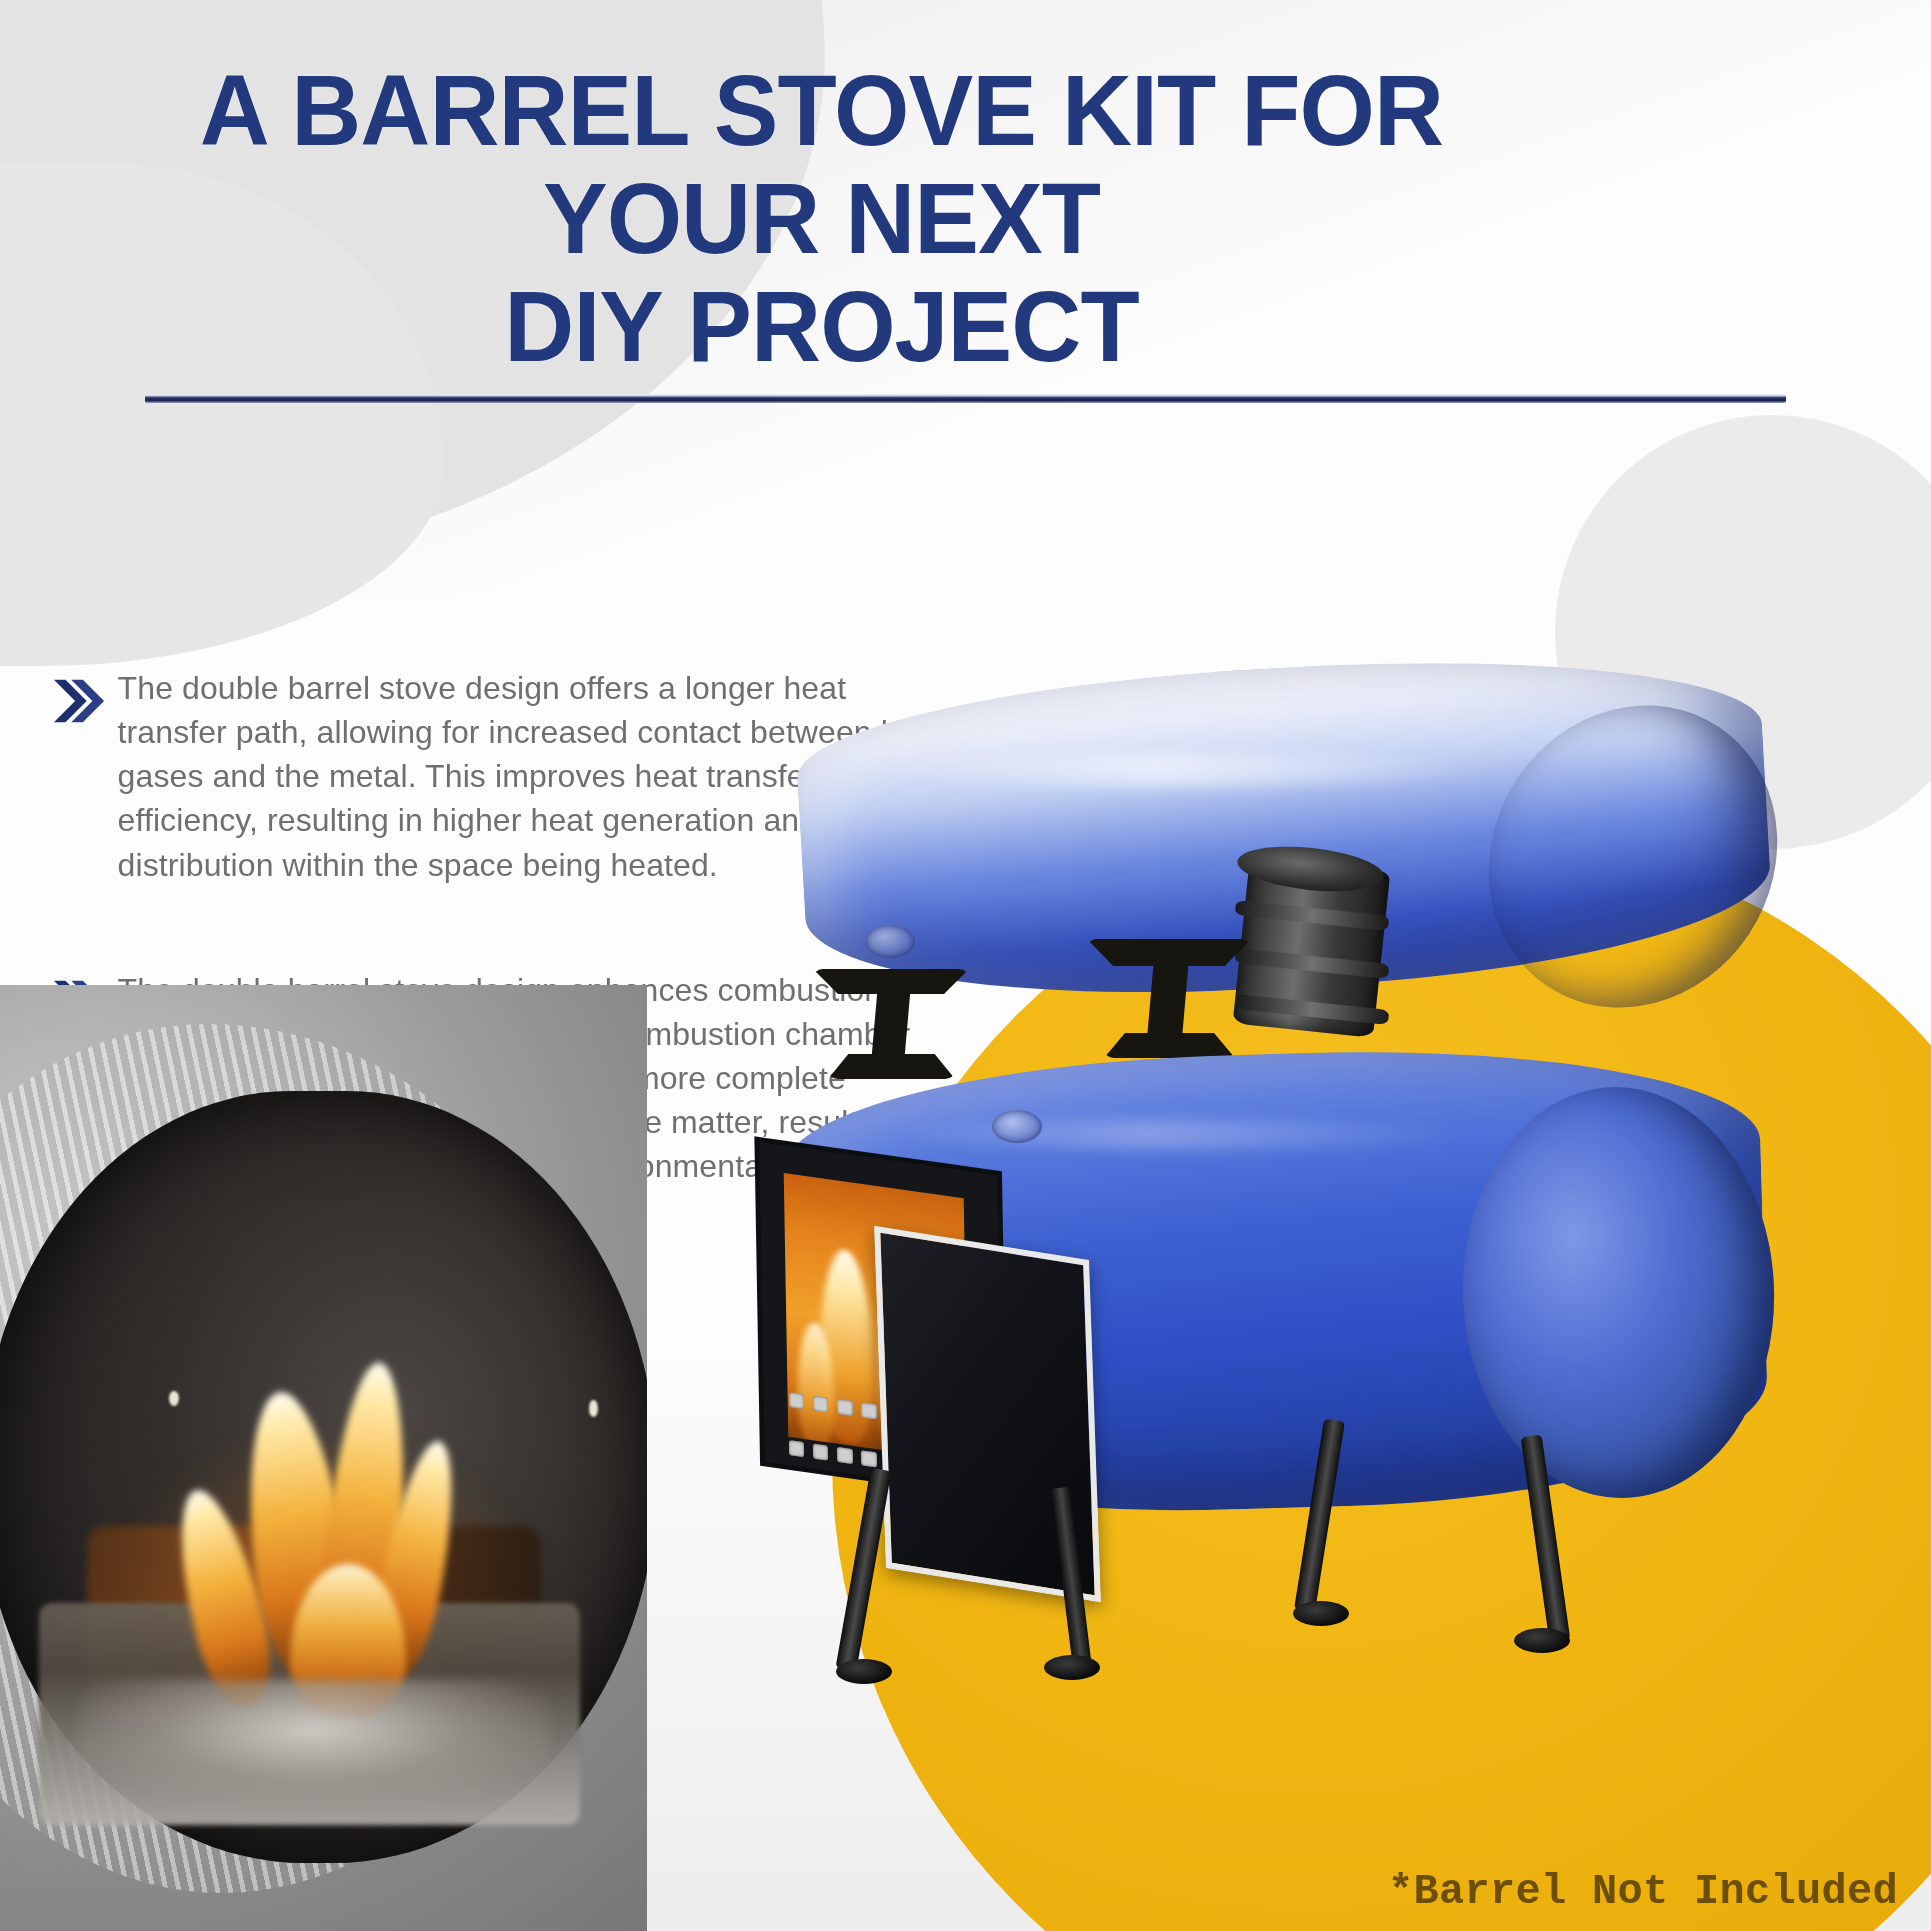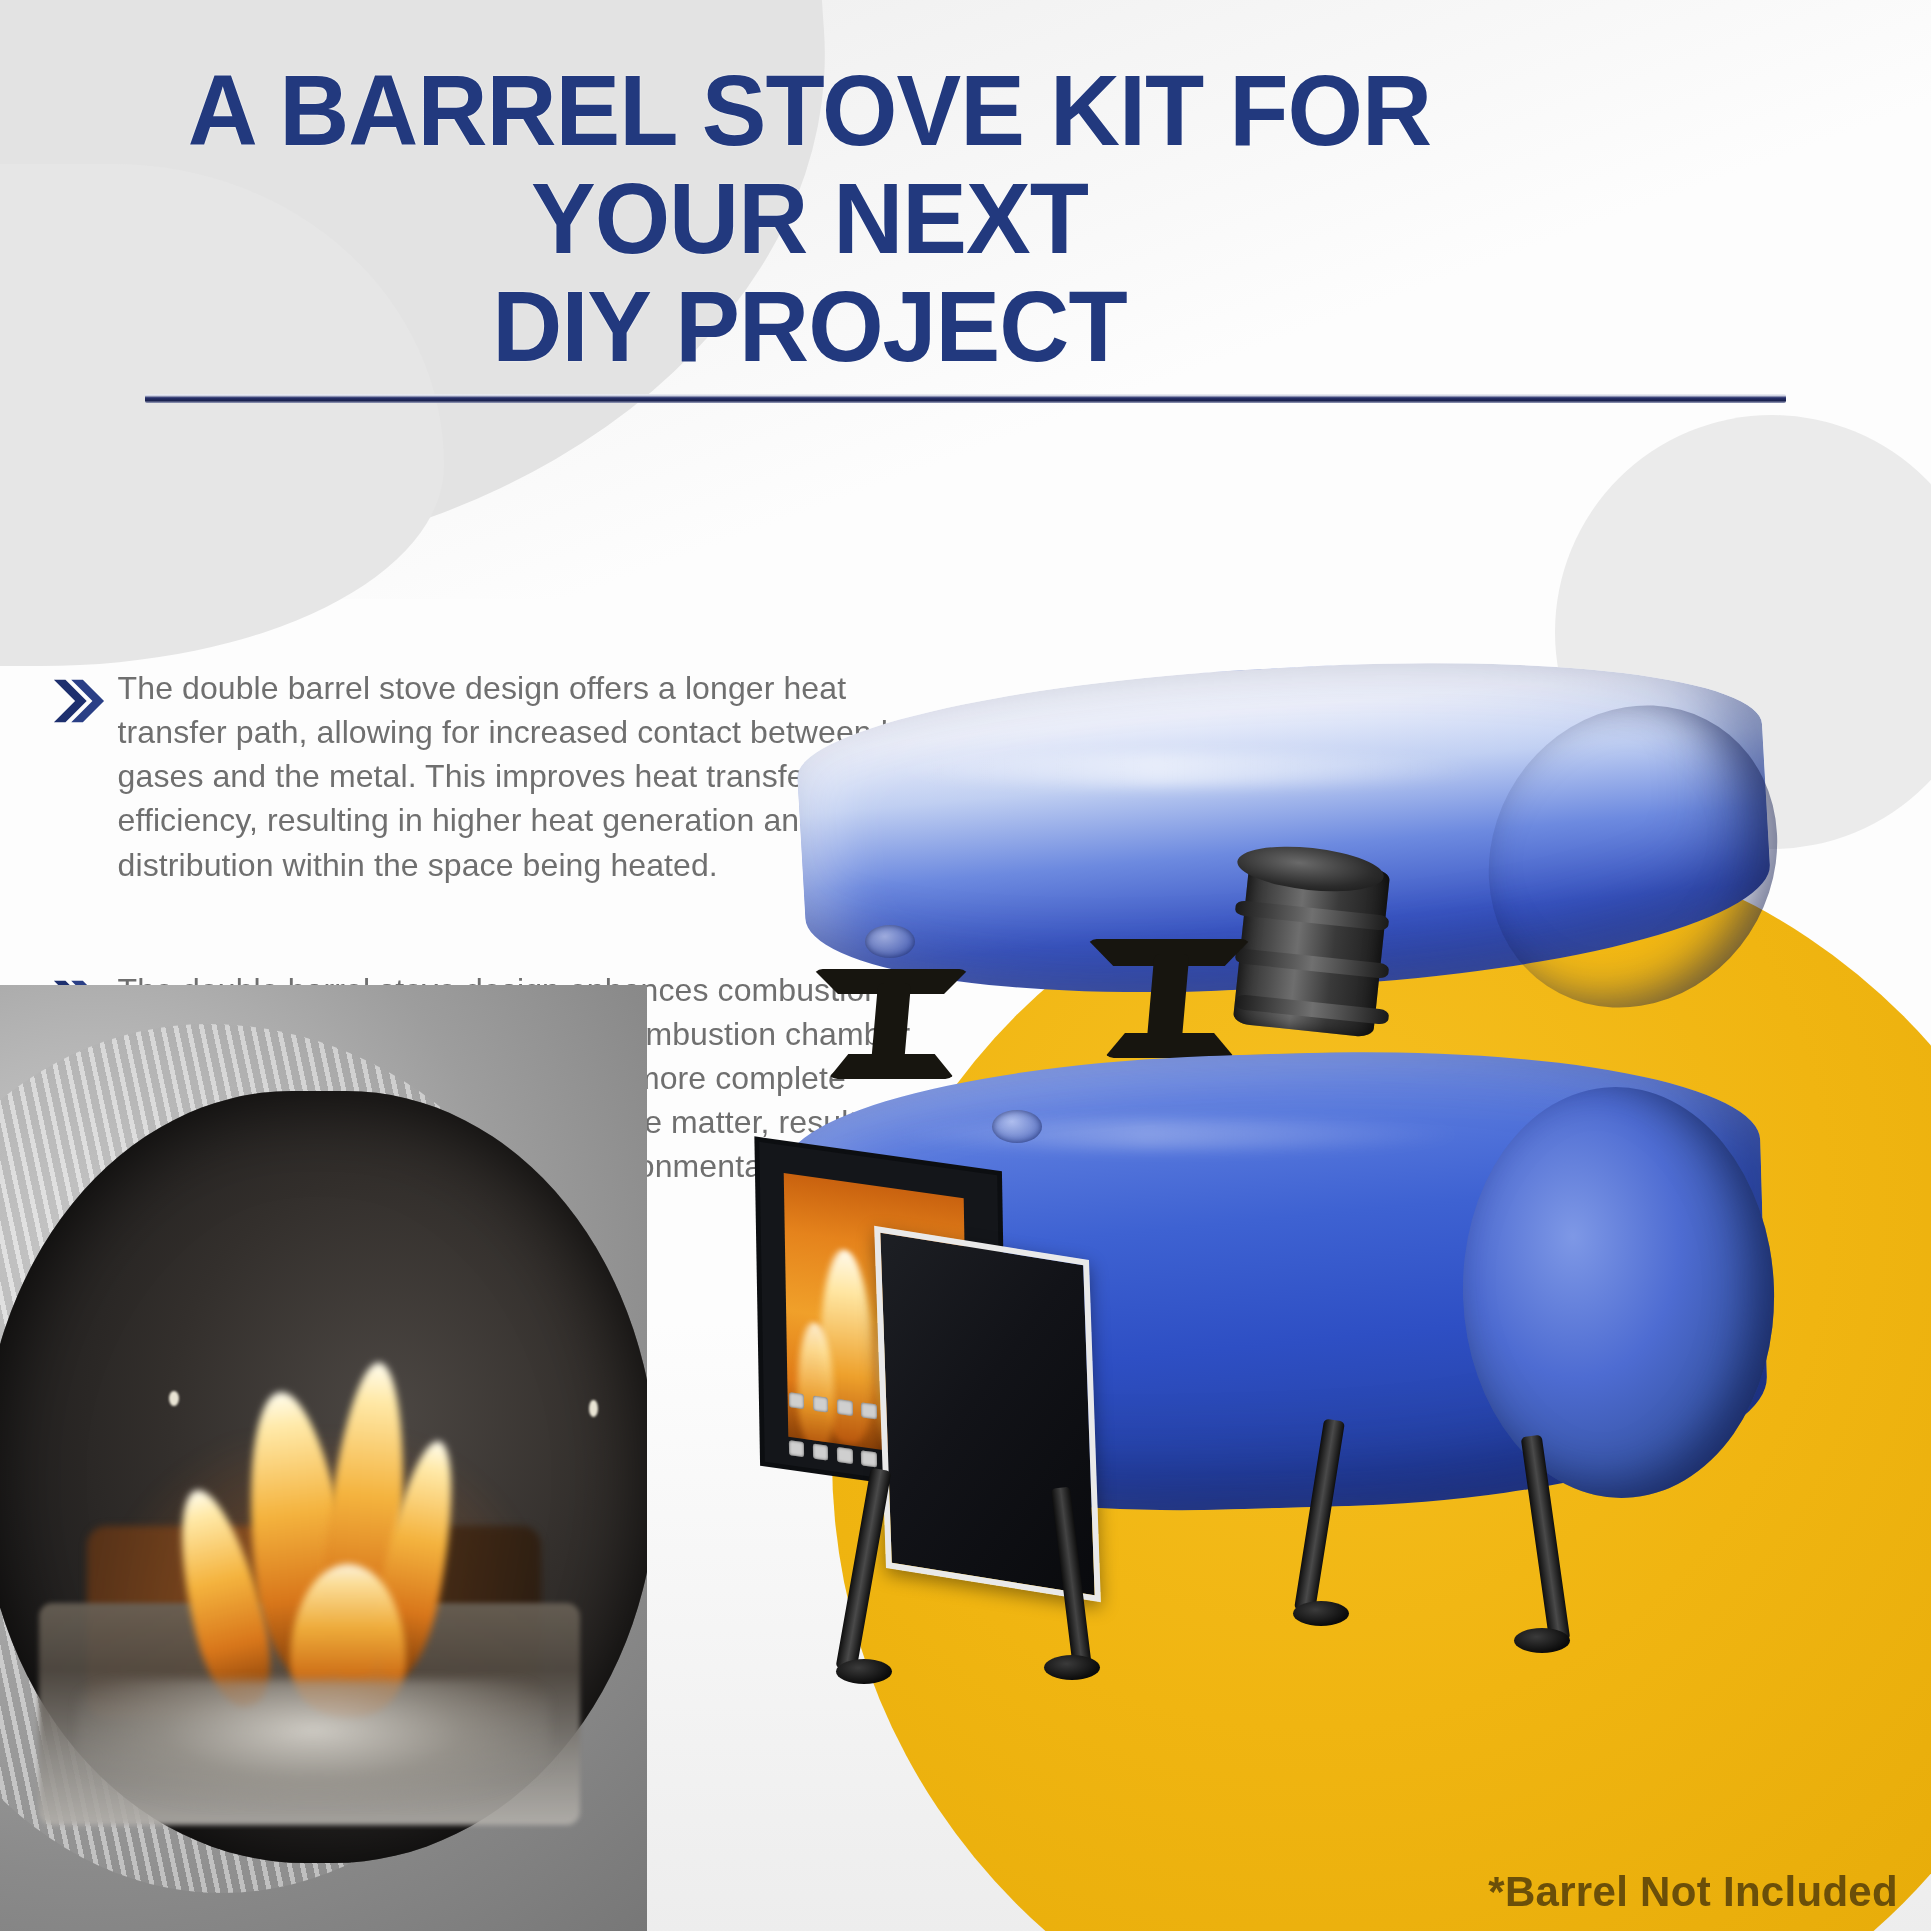--- a/index.html
+++ b/index.html
@@ -29,21 +29,21 @@
   .bg-wash{
     position:absolute;left:0;top:0;width:100%;height:599px;
     background:linear-gradient(160deg,rgba(233,233,233,.95) 0%,rgba(255,255,255,0) 62%);
   }
   .bg-bottom-wash{
     position:absolute;left:0;bottom:0;width:100%;height:869px;
     background:linear-gradient(0deg,rgba(224,224,224,.55) 0%,rgba(255,255,255,0) 70%);
   }
 
   
-  .header{position:absolute;left:0;top:0;width:1619px;}
+  .header{position:absolute;left:12px;top:0;width:1619px;}
   .title{
     margin:0;padding:56px 145px 0 145px;
     font-family:"Liberation Sans Narrow","Liberation Sans",sans-serif;
     font-weight:bold;
     font-size:100px;line-height:1.08;
     letter-spacing:-1px;
     color:#22397e;
     text-align:center;
     font-stretch:condensed;
     transform:scaleX(.97);
@@ -281,21 +281,21 @@
   .foot{
     position:absolute;width:56px;height:25px;border-radius:50%;
     background:radial-gradient(ellipse at 40% 35%,#3b3b3b,#0b0b0b 70%);
   }
 
   
   .footnote{
     position:absolute;right:33px;bottom:15.4px;
     font-size:42px;font-weight:bold;letter-spacing:0.3px;
     color:#6b4f09;
-    font-family:Liberation Sans, sans-serif;
+    font-family:Liberation Mono, monospace;
   }
 </style>
 </head>
 <body>
 
 <div id="root">
 
   <div class="bg-wash"></div>
   <div class="bg-blob-tl"></div>
   <div class="bg-blob-tl2"></div>

